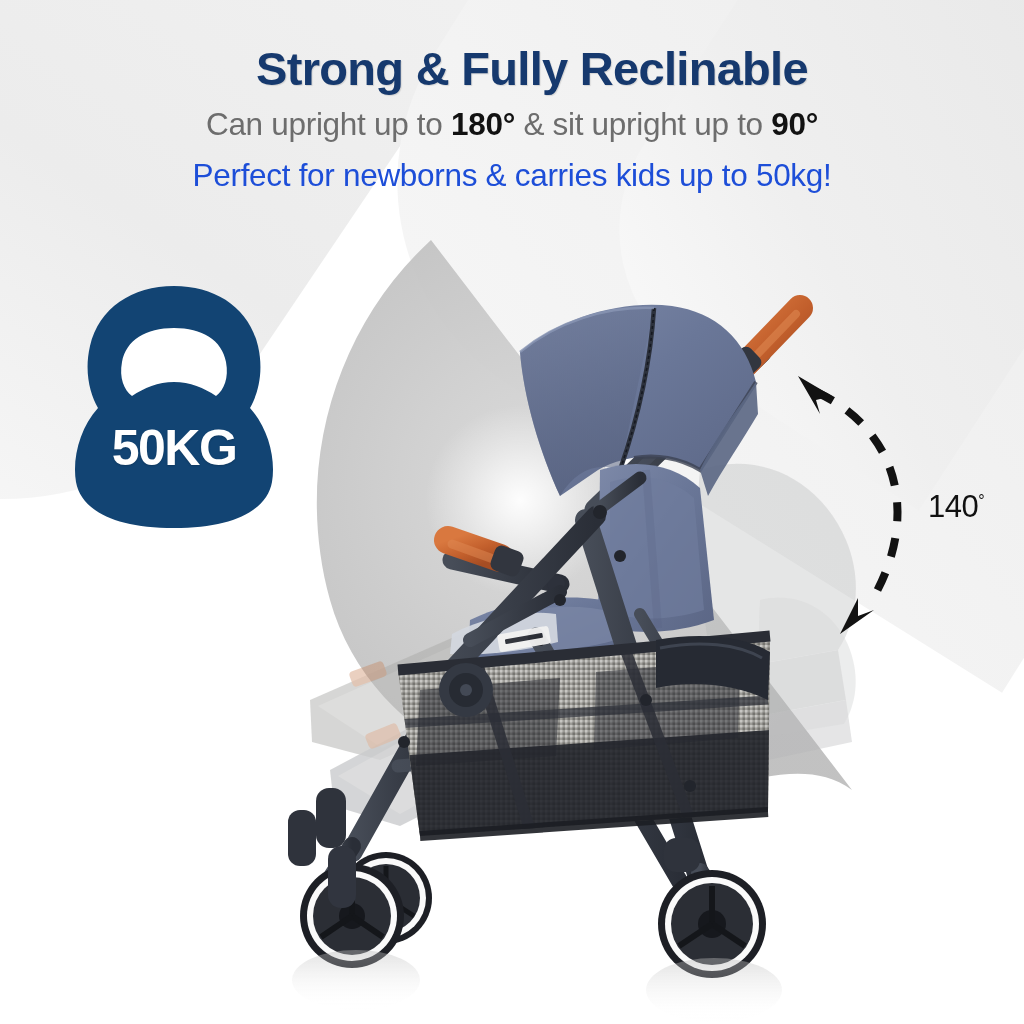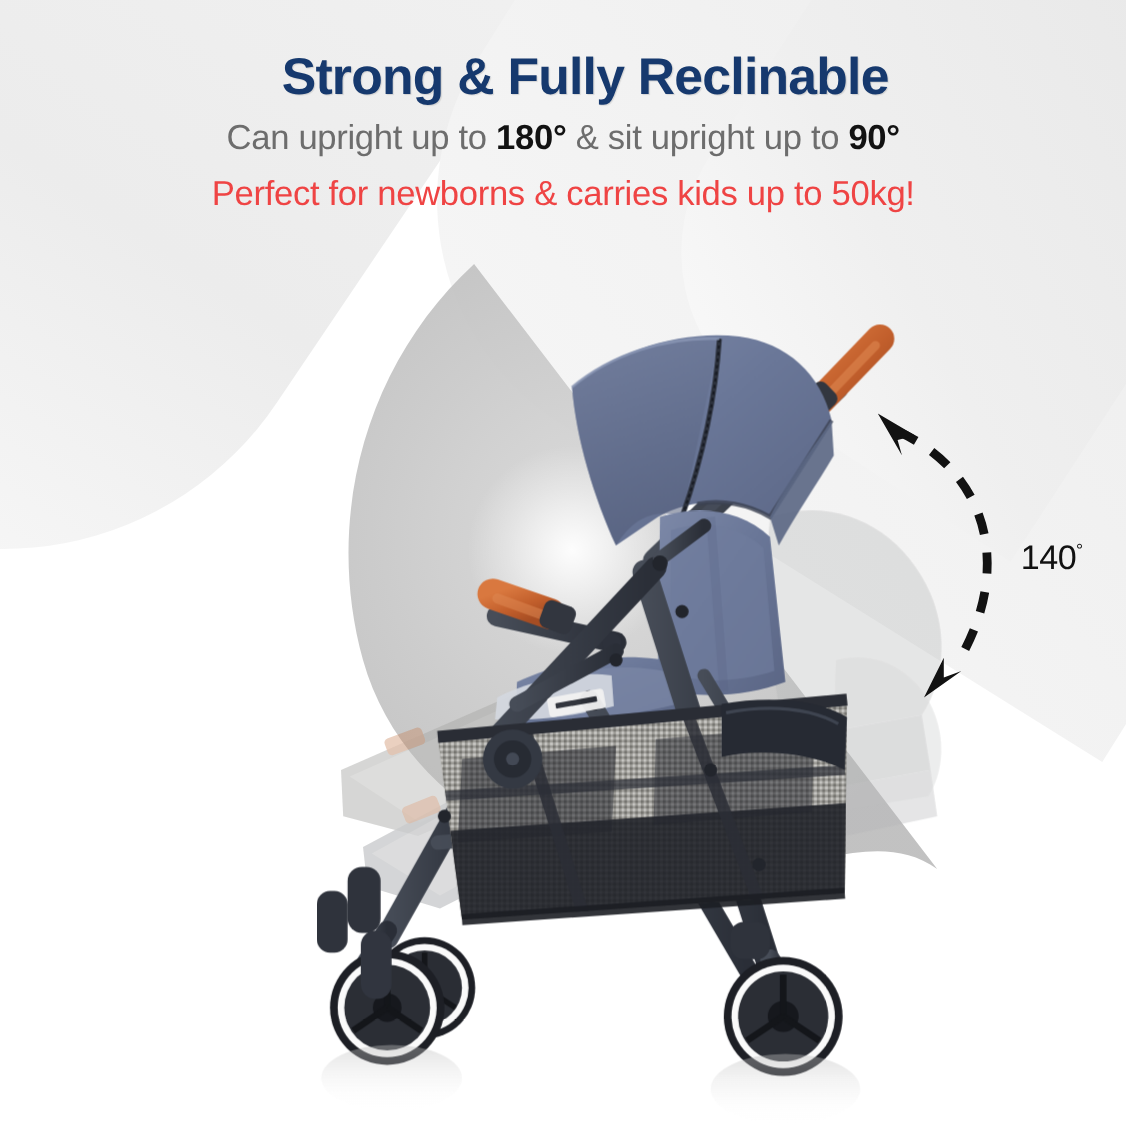--- a/index.html
+++ b/index.html
@@ -74,23 +74,44 @@
 
   <div class="bg-band band-tl"></div>
   <div class="bg-band band-tr"></div>
   <div class="bg-band band-tr2"></div>
 
   <div class="header">
     <div class="title" style="color: rgb(22, 57, 110);">Strong &amp; Fully Reclinable</div>
     <div class="sub" style="color: rgb(109, 109, 109);">
       <span>Can upright up to </span><b style="color: rgb(18, 18, 18);">180°</b><span> &amp; sit upright up to </span><b style="color: rgb(18, 18, 18);">90°</b>
     </div>
-    <div class="sub" style="color: #ef4444;">Perfect for newborns &amp; carries kids up to 50kg!</div>
+    <div class="sub" style="color: #1d4ed8;">Perfect for newborns &amp; carries kids up to 50kg!</div>
   </div>
 
+  <div class="kettlebell">
+    <svg width="212" height="248" viewBox="0 0 212 248">
+      <path d="M106 4
+               C 64 4, 31 26, 22 64
+               C 16 90, 22 112, 30 126
+               C 12 146, 4 176, 8 200
+               C 13 228, 46 246, 106 246
+               C 166 246, 199 228, 204 200
+               C 208 176, 200 146, 182 126
+               C 190 112, 196 90, 190 64
+               C 181 26, 148 4, 106 4 Z" fill="#124473"></path>
+      <path d="M106 46
+               C 78 46, 58 58, 54 80
+               C 51 96, 56 108, 64 114
+               C 76 106, 90 100, 106 100
+               C 122 100, 136 106, 148 114
+               C 156 108, 161 96, 158 80
+               C 154 58, 134 46, 106 46 Z" fill="#ffffff"></path>
+    </svg>
+    <div class="kb-text">50KG</div>
+  </div>
 
   <svg class="scene" viewBox="0 0 1024 1024">
     <defs>
       <radialGradient id="gBack" cx="42%" cy="45%" r="62%">
         <stop offset="0%" stop-color="#d9d9d9"></stop>
         <stop offset="55%" stop-color="#c9c9c9"></stop>
         <stop offset="100%" stop-color="#bdbdbd"></stop>
       </radialGradient>
       <linearGradient id="gDenim" x1="0" y1="0" x2="1" y2="1">
         <stop offset="0%" stop-color="#7d89a8"></stop>

